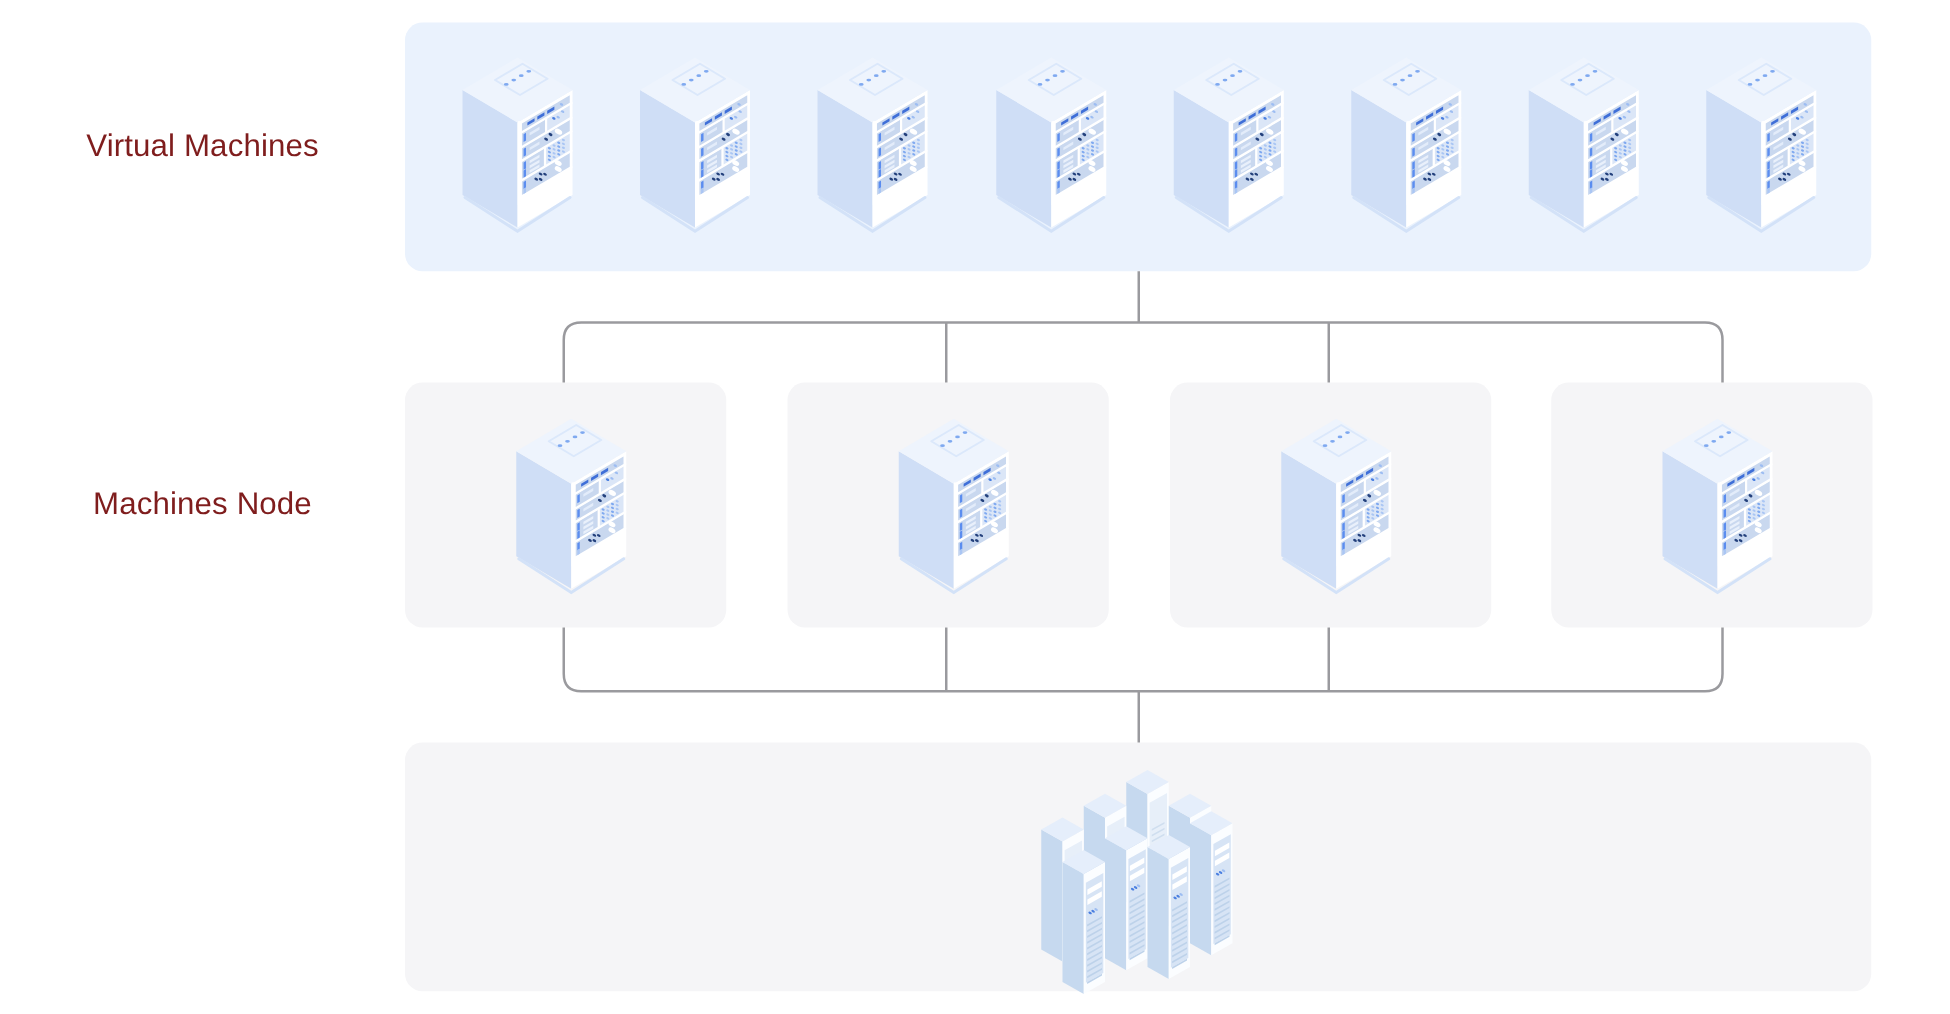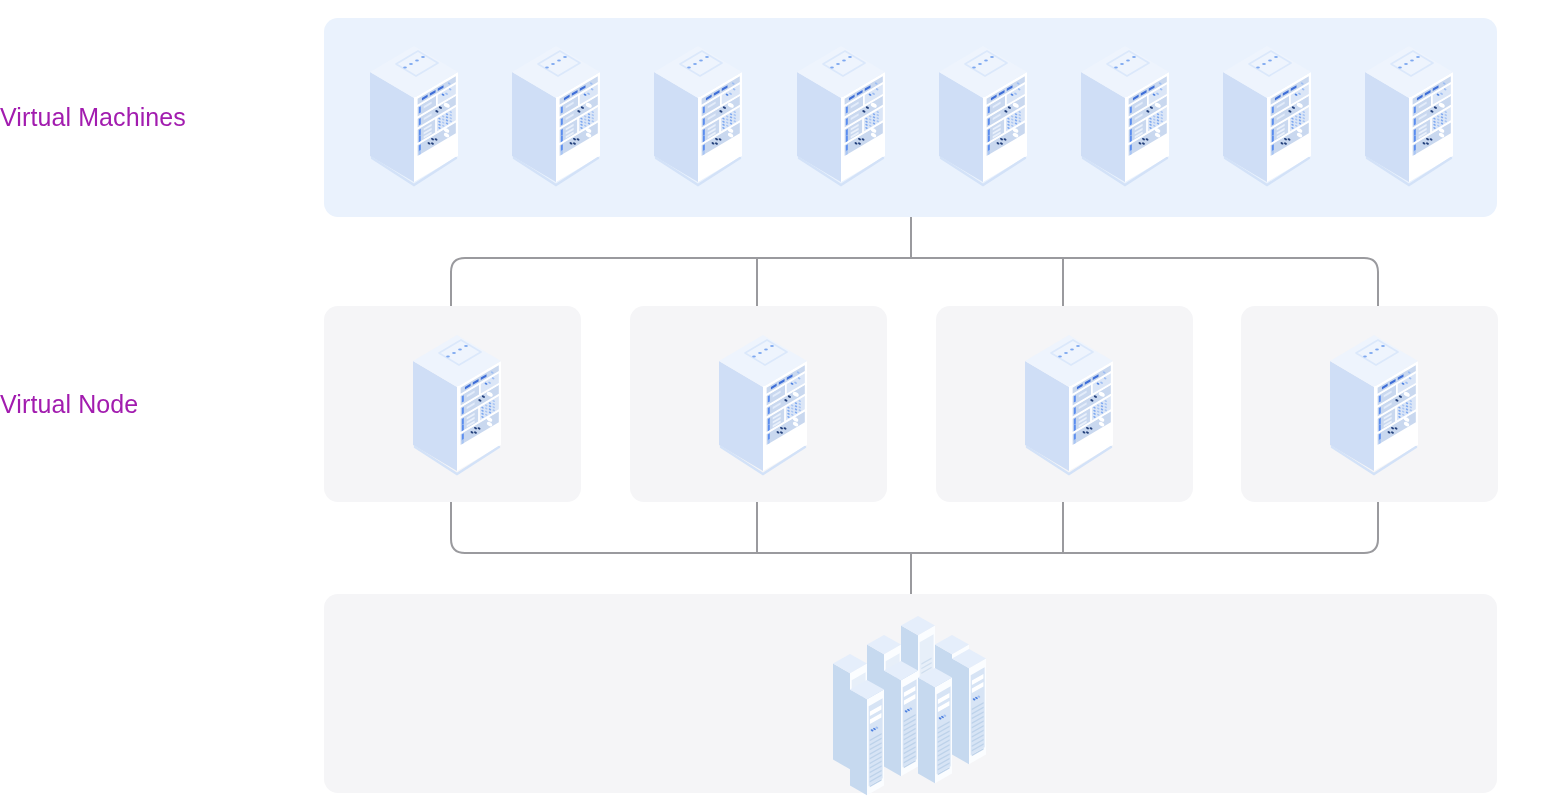--- a/index.html
+++ b/index.html
@@ -7,24 +7,25 @@
     width:1560px;height:811px;
     background:#ffffff;
     font-family:"Liberation Sans","DejaVu Sans",sans-serif;
     overflow:hidden;
     position:relative;
   }
   #stage{position:absolute;left:0;top:0;width:1560px;height:811px;}
 
   .row-label{
     position:absolute;
-    color:#a21caf;
+    color:#7f1d1d;
     font-size:25px;
     font-weight:400;
     letter-spacing:.1px;
+    text-align:center;
     width:324px;
     left:0;
     transform:translateY(-50%);
     white-space:nowrap;
   }
 
   .band{position:absolute;border-radius:14px;}
   .band-vm{background:#eaf2fd;}
   .band-node{background:#f5f5f7;}
   .band-storage{background:#f5f5f7;}
@@ -1097,15 +1098,15 @@
             <path d="M 57.72 167.86399999999998 L 69.62 161.14399999999998 L 69.62 162.64399999999998 L 57.72 169.36399999999998 Z" fill="#bdd2ea"></path>
             <path d="M 57.72 172.464 L 69.62 165.74399999999997 L 69.62 167.24399999999997 L 57.72 173.964 Z" fill="#bdd2ea"></path>
             <path d="M 57.72 177.06400000000002 L 69.62 170.344 L 69.62 171.844 L 57.72 178.56400000000002 Z" fill="#bdd2ea"></path>
             <path d="M 57.72 181.664 L 69.62 174.944 L 69.62 176.444 L 57.72 183.164 Z" fill="#bdd2ea"></path>
           </g>
         </svg>
       </div>
     </div>
 
   <div class="row-label" id="label-vm" style="top: 117px;">Virtual Machines</div>
-  <div class="row-label" id="label-node" style="top: 404px;">Virtual Node</div>
+  <div class="row-label" id="label-node" style="top: 404px;">Machines Node</div>
 
 </div>
 
 </body></html>

